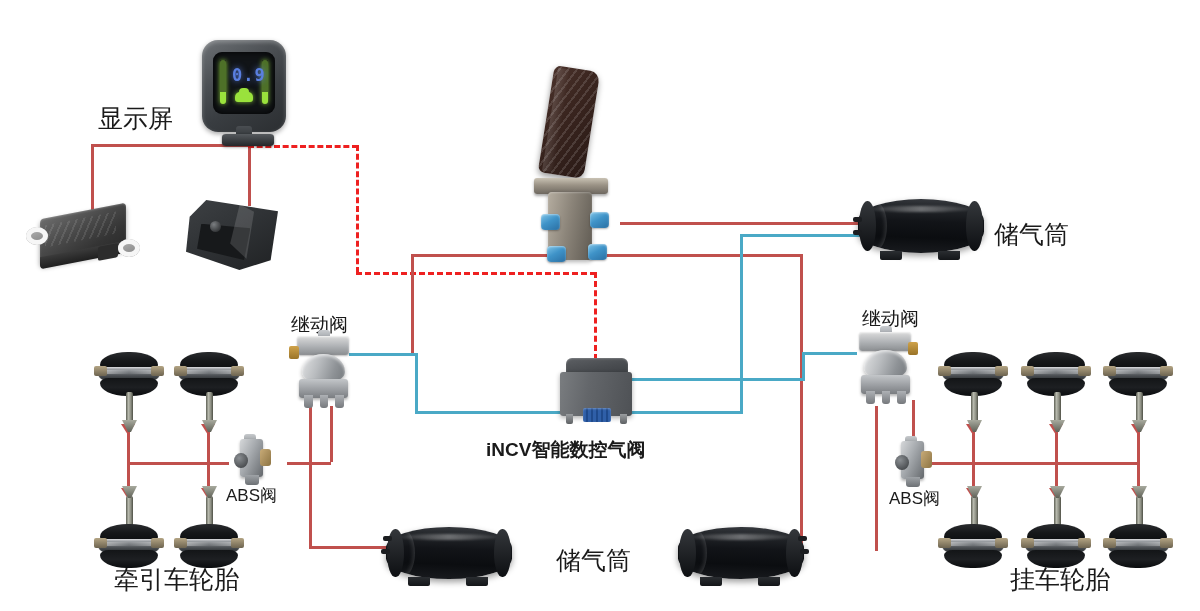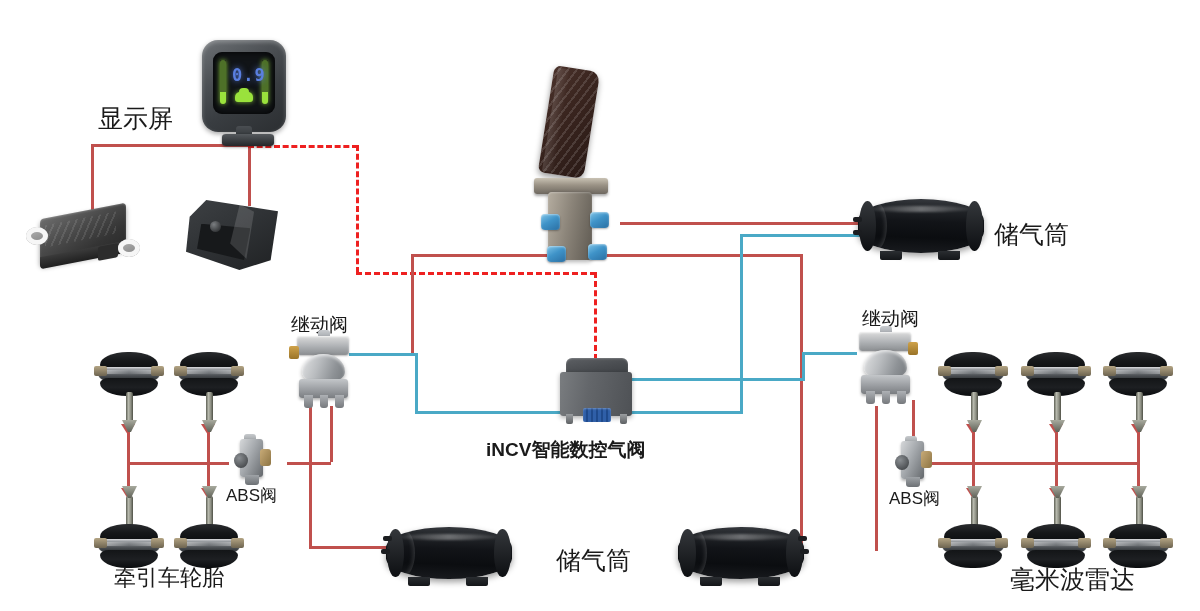--- a/index.html
+++ b/index.html
@@ -387,21 +387,21 @@
 
   <div class="bc-rod" style="left:206px;top:496px;height:34px;"></div>
   <div class="bc-yoke" style="left:202px;top:486px;"></div>
   <div class="bc" style="left:178px;top:524px;width:62px;height:44px;">
     <div class="bc-top"></div>
     <div class="bc-mid"></div>
     <div class="bc-bot"></div>
     <div class="bc-lug" style="left:-4px;top:14px;"></div>
     <div class="bc-lug" style="right:-4px;top:14px;"></div>
   </div>
-  <div class="lbl" style="left:114px;top:563px;font-size:22px;">牵引车轮胎</div>
+  <div class="lbl" style="left:114px;top:563px;font-size:25px;">牵引车轮胎</div>
 
   <div class="bc" style="left:942px;top:352px;width:62px;height:44px;">
     <div class="bc-top"></div>
     <div class="bc-mid"></div>
     <div class="bc-bot"></div>
     <div class="bc-lug" style="left:-4px;top:14px;"></div>
     <div class="bc-lug" style="right:-4px;top:14px;"></div>
   </div>
   <div class="bc-rod" style="left:971px;top:392px;height:36px;"></div>
   <div class="bc-yoke" style="left:967px;top:420px;"></div>
@@ -448,15 +448,15 @@
 
   <div class="bc-rod" style="left:1136px;top:496px;height:34px;"></div>
   <div class="bc-yoke" style="left:1132px;top:486px;"></div>
   <div class="bc" style="left:1107px;top:524px;width:62px;height:44px;">
     <div class="bc-top"></div>
     <div class="bc-mid"></div>
     <div class="bc-bot"></div>
     <div class="bc-lug" style="left:-4px;top:14px;"></div>
     <div class="bc-lug" style="right:-4px;top:14px;"></div>
   </div>
-  <div class="lbl" style="left:1010px;top:563px;font-size:25px;">毫米波雷达</div>
+  <div class="lbl" style="left:1010px;top:563px;font-size:25px;">挂车轮胎</div>
 
 </div>
 
 </body></html>

